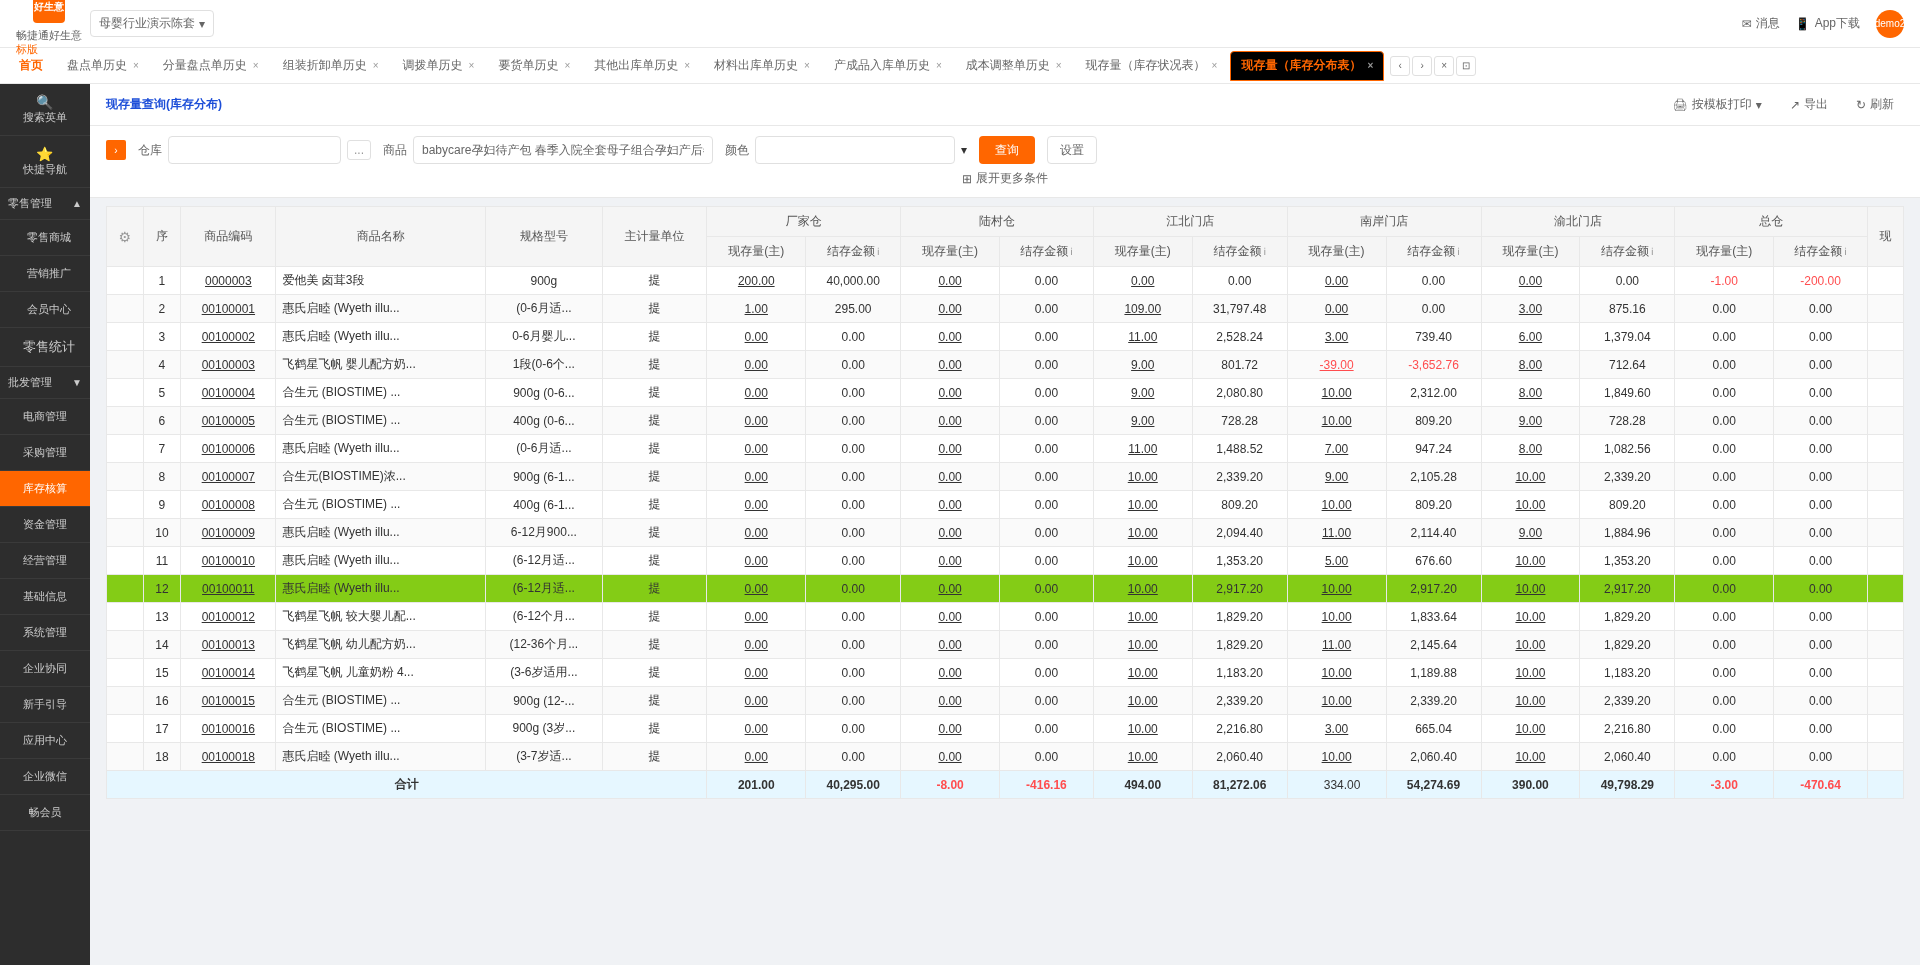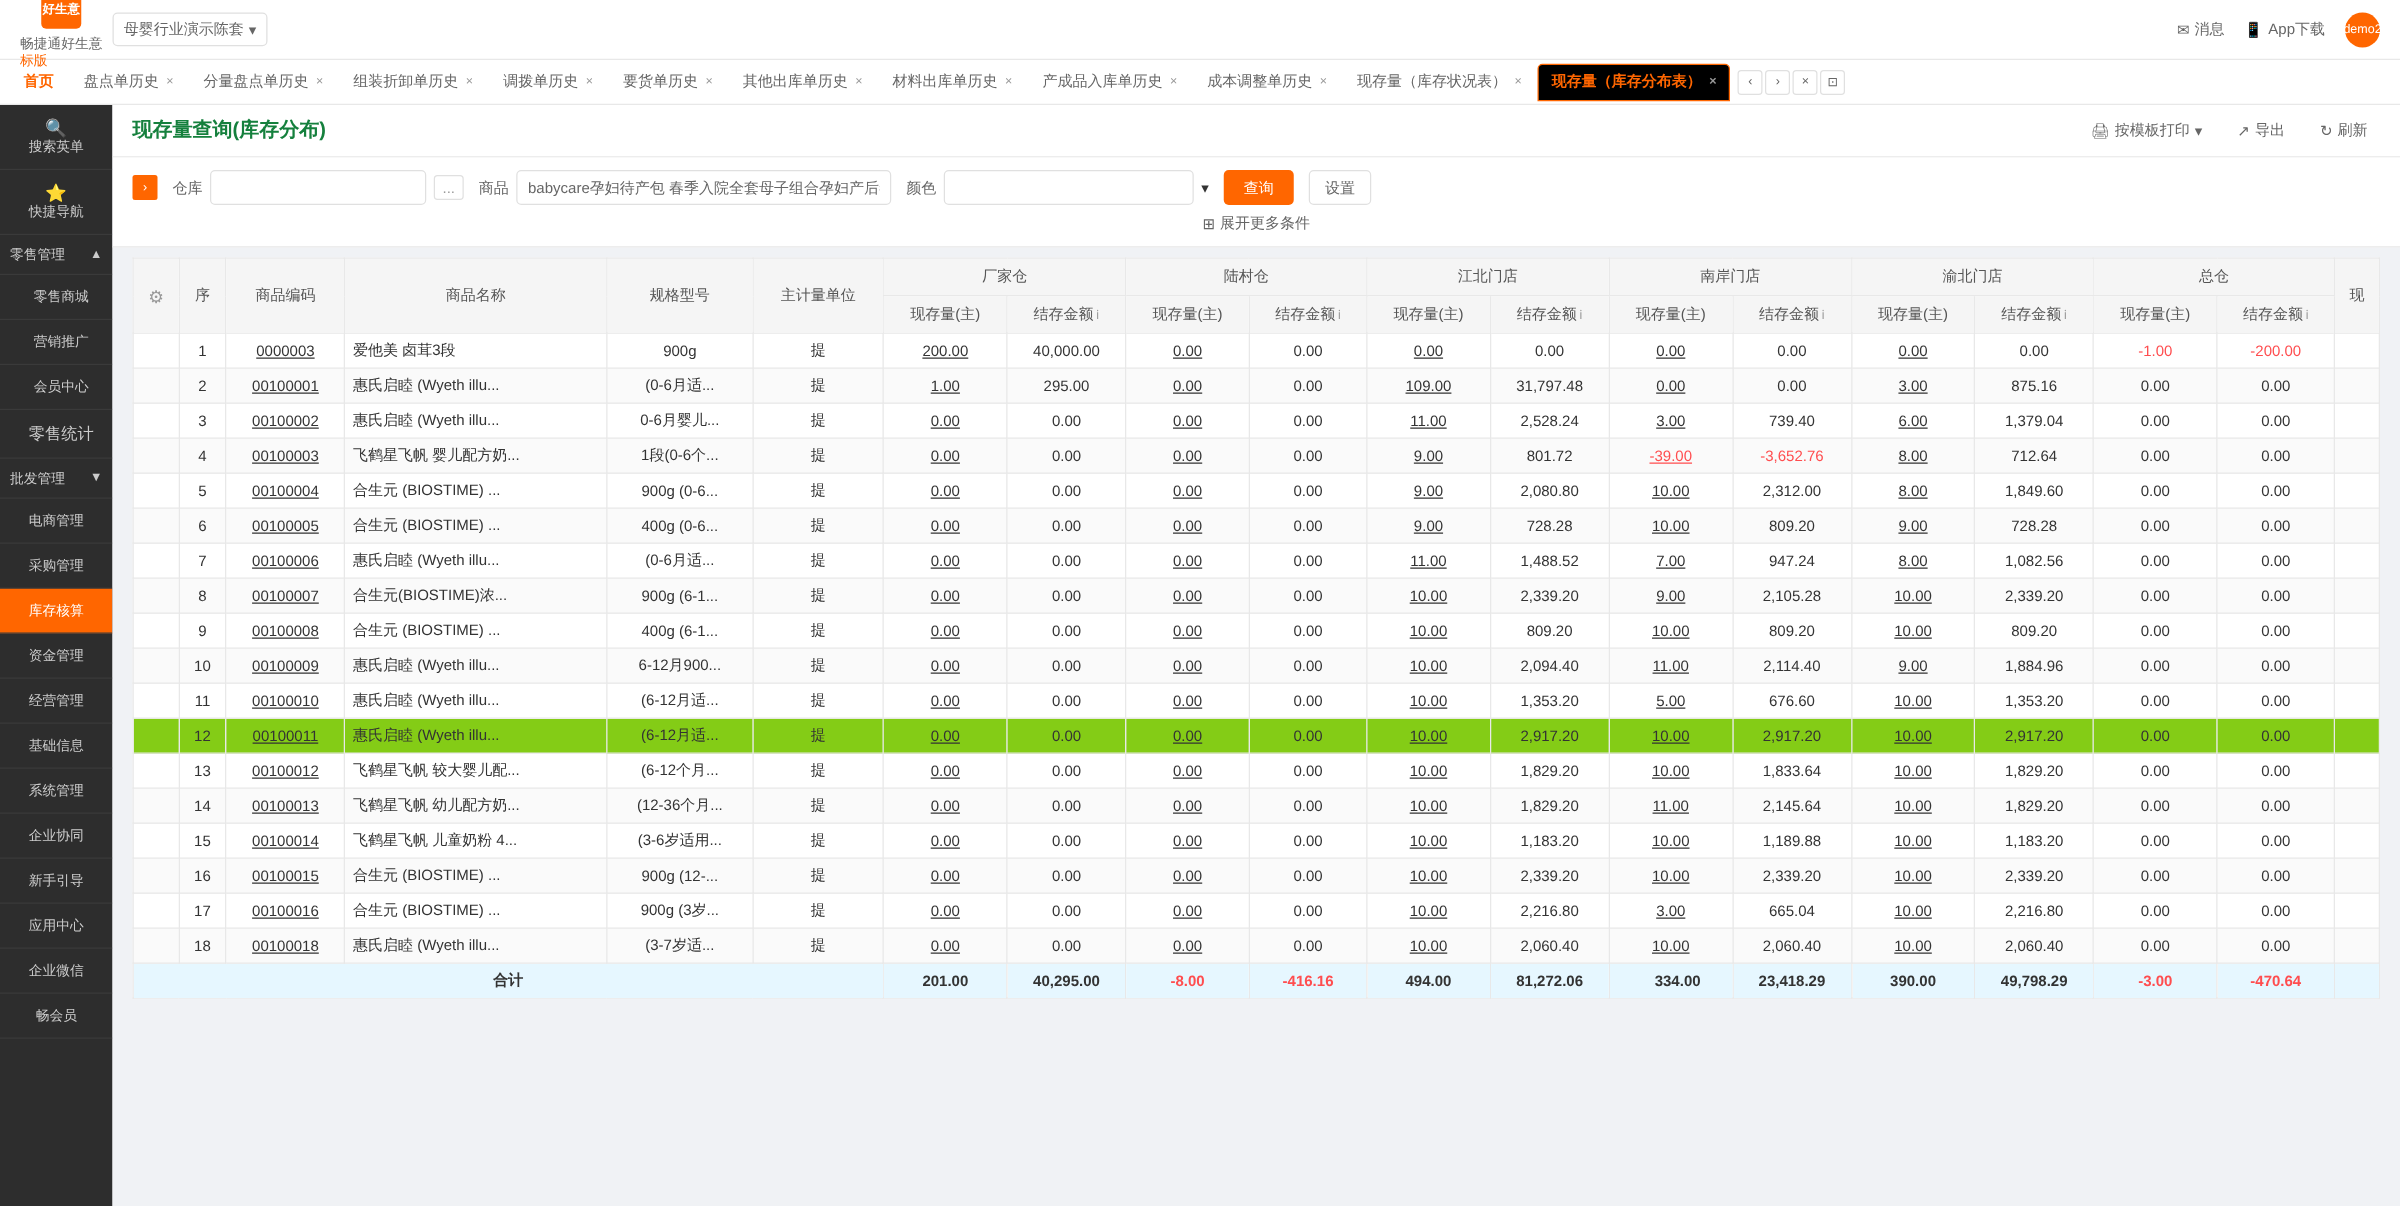--- a/index.html
+++ b/index.html
@@ -33,21 +33,21 @@
     .sidebar { width: 90px; background: #2d2d2d; color: #ccc; display: flex; flex-direction: column; overflow-y: auto; }
     .sidebar::-webkit-scrollbar { display: none; }
     .sidebar-item { padding: 10px 4px; text-align: center; cursor: pointer; font-size: 11px; color: #ccc; border-bottom: 1px solid #3a3a3a; }
     .sidebar-item.active { background: #ff6600; color: #fff; }
 
     
     .content-area { flex: 1; overflow: hidden; display: flex; flex-direction: column; background: #f0f2f5; }
 
     
     .page-header { background: #fff; padding: 8px 16px; display: flex; align-items: center; justify-content: space-between; border-bottom: 1px solid #e8e8e8; }
-    .page-title { font-size: 16px; font-weight: bold; color: #15803d; }
+    .page-title { font-size: 12px; font-weight: bold; color: #1d4ed8; }
     .header-actions { display: flex; align-items: center; gap: 8px; }
     .header-btn { display: flex; align-items: center; gap: 4px; padding: 4px 10px; border: none; background: none; cursor: pointer; color: #666; font-size: 12px; }
 
     
     .filter-area { background: #fff; padding: 10px 16px; border-bottom: 1px solid #e8e8e8; }
     .filter-row { display: flex; align-items: center; gap: 12px; flex-wrap: wrap; }
     .filter-item { display: flex; align-items: center; gap: 6px; }
     .filter-label { color: #666; font-size: 12px; white-space: nowrap; }
     .filter-input { border: 1px solid #e0e0e0; border-radius: 4px; padding: 4px 8px; font-size: 12px; color: #333; height: 28px; min-width: 120px; }
     .filter-input-wide { min-width: 300px; color: #666; }
@@ -698,22 +698,22 @@
           </tbody>
         <tfoot>
           <tr class="summary-sticky">
             <td colspan="6" style="text-align:center;font-weight:bold;">合计</td>
             <td style="font-weight:bold;">201.00</td>
             <td style="font-weight:bold;">40,295.00</td>
             <td style="font-weight:bold;color:#ff4d4f;">-8.00</td>
             <td style="font-weight:bold;color:#ff4d4f;">-416.16</td>
             <td style="font-weight:bold;">494.00</td>
             <td style="font-weight:bold;">81,272.06</td>
-            <td style="font-weight:bold;padding-left:17px;">334.00</td>
-            <td style="font-weight:bold;">23,418.29</td>
+            <td style="font-weight:normal;padding-left:17px;">334.00</td>
+            <td style="font-weight:bold;">54,274.69</td>
             <td style="font-weight:bold;">390.00</td>
             <td style="font-weight:bold;">49,798.29</td>
             <td style="font-weight:bold;color:#ff4d4f;">-3.00</td>
             <td style="font-weight:bold;color:#ff4d4f;">-470.64</td>
             <td></td>
           </tr>
         </tfoot>
       </table>
     </div>
 

